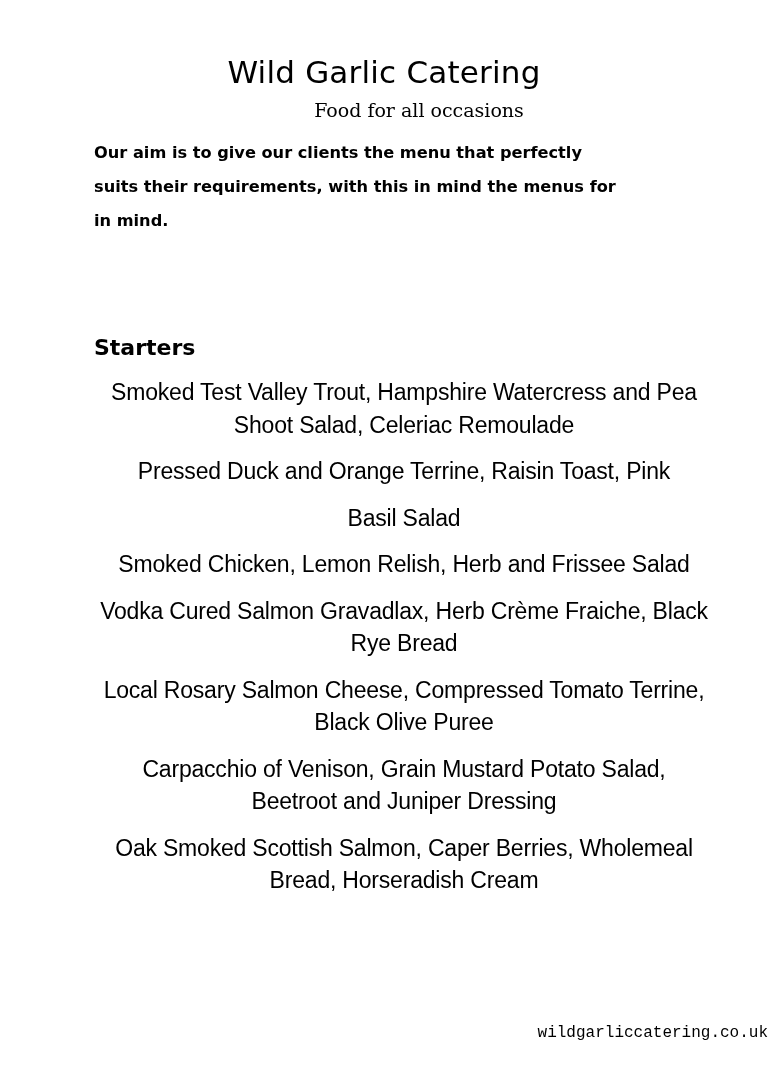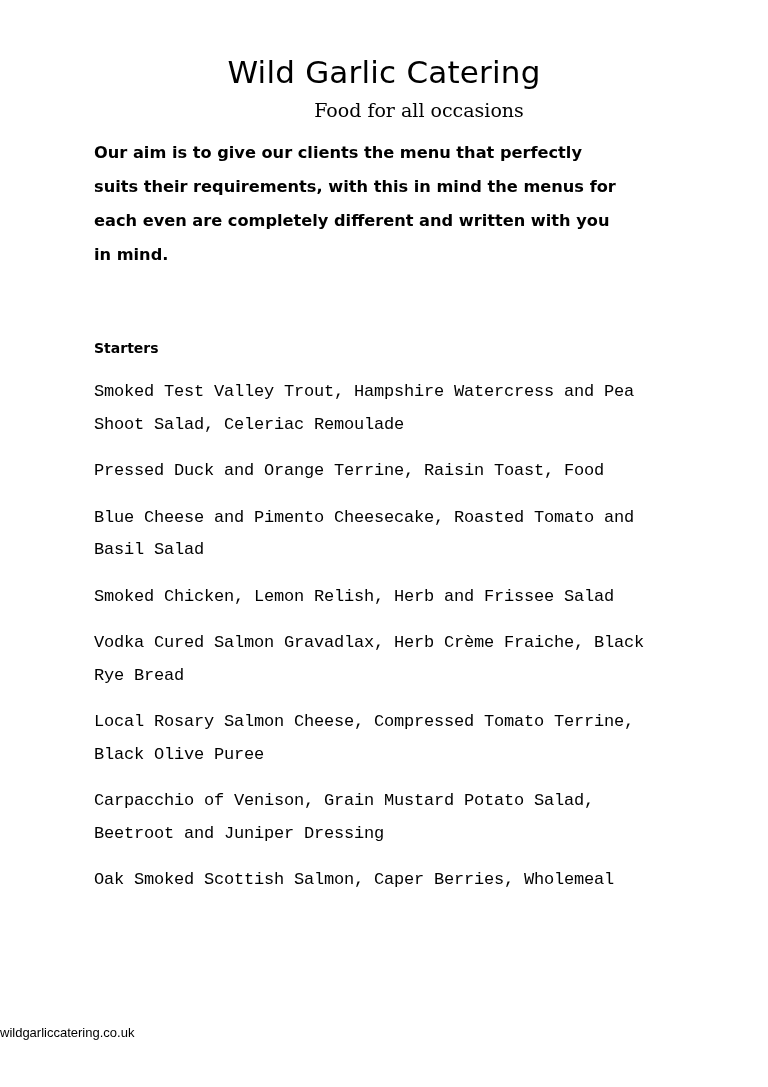--- a/index.html
+++ b/index.html
@@ -51,91 +51,91 @@
       font-size: 16.2px;
       line-height: 34px;
     }
     .intro .line { display: block; white-space: nowrap; }
     .section-heading {
       position: absolute;
       left: 94px;
       top: 333px;
       font-family: "DejaVu Sans", sans-serif;
       font-weight: bold;
-      font-size: 14px;
+      font-size: 22px;
       line-height: 30px;
     }
     .items {
       position: absolute;
       left: 94px;
       top: 376px;
       width: 620px;
     }
     .item {
-      font-family: Liberation Mono, monospace;
-      font-size: 17px;
+      font-family: Liberation Sans, sans-serif;
+      font-size: 23px;
       line-height: 32.5px;
       margin-bottom: 14px;
       letter-spacing: -0.2px;
+      text-align: center;
     }
     .item .line { display: block; white-space: nowrap; }
     .footer {
       position: absolute;
       left: 0; width: 768px;
       top: 1023px;
-      text-align: left;
-      font-family: Liberation Sans, sans-serif;
-      font-size: 13px;
+      text-align: right;
+      font-family: Liberation Mono, monospace;
+      font-size: 16px;
       line-height: 20px;
     }
   </style>
 </head>
 <body>
 
 <div class="page">
 
   <div class="title">Wild Garlic Catering</div>
   <div class="subtitle">Food for all occasions</div>
 
   <div class="intro">
     <span class="line">Our aim is to give our clients the menu that perfectly</span>
     <span class="line">suits their requirements, with this in mind the menus for</span>
-    <span class="line">each even are completely different and written with you</span>
     <span class="line">in mind.</span>
   </div>
 
   <div class="section-heading">Starters</div>
 
   <div class="items">
     <div class="item">
       <span class="line">Smoked Test Valley Trout, Hampshire Watercress and Pea</span>
       <span class="line">Shoot Salad, Celeriac Remoulade</span>
     </div>
     <div class="item">
-      <span class="line">Pressed Duck and Orange Terrine, Raisin Toast, Food</span>
+      <span class="line">Pressed Duck and Orange Terrine, Raisin Toast, Pink</span>
     </div>
     <div class="item">
-      <span class="line">Blue Cheese and Pimento Cheesecake, Roasted Tomato and</span>
       <span class="line">Basil Salad</span>
     </div>
     <div class="item">
       <span class="line">Smoked Chicken, Lemon Relish, Herb and Frissee Salad</span>
     </div>
     <div class="item">
       <span class="line">Vodka Cured Salmon Gravadlax, Herb Crème Fraiche, Black</span>
       <span class="line">Rye Bread</span>
     </div>
     <div class="item">
       <span class="line">Local Rosary Salmon Cheese, Compressed Tomato Terrine,</span>
       <span class="line">Black Olive Puree</span>
     </div>
     <div class="item">
       <span class="line">Carpacchio of Venison, Grain Mustard Potato Salad,</span>
       <span class="line">Beetroot and Juniper Dressing</span>
     </div>
     <div class="item">
       <span class="line">Oak Smoked Scottish Salmon, Caper Berries, Wholemeal</span>
+      <span class="line">Bread, Horseradish Cream</span>
     </div>
   </div>
 
   <div class="footer">wildgarliccatering.co.uk</div>
 
 </div>
 
 </body></html>

